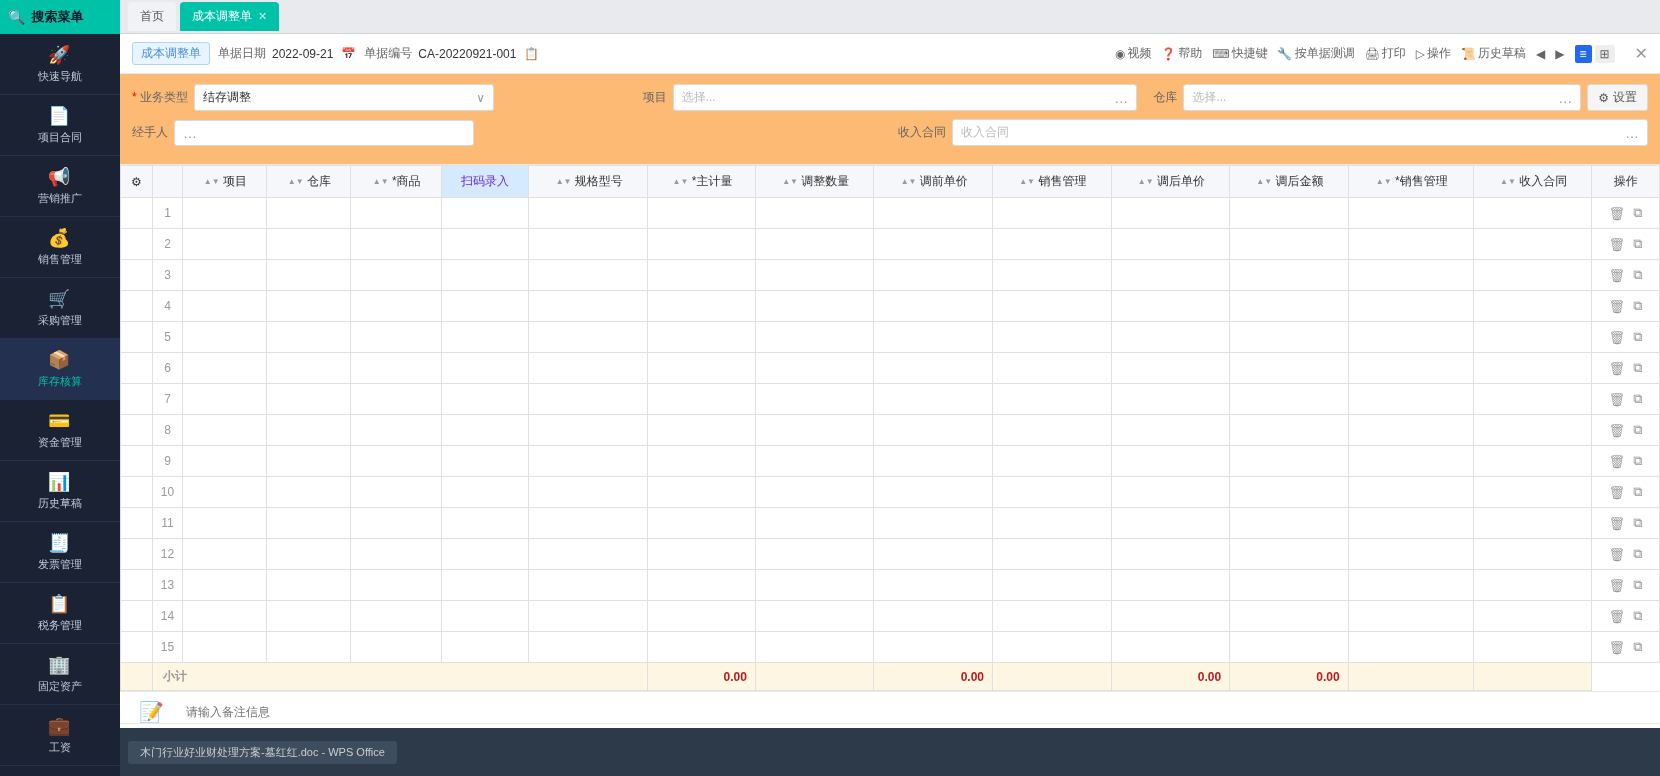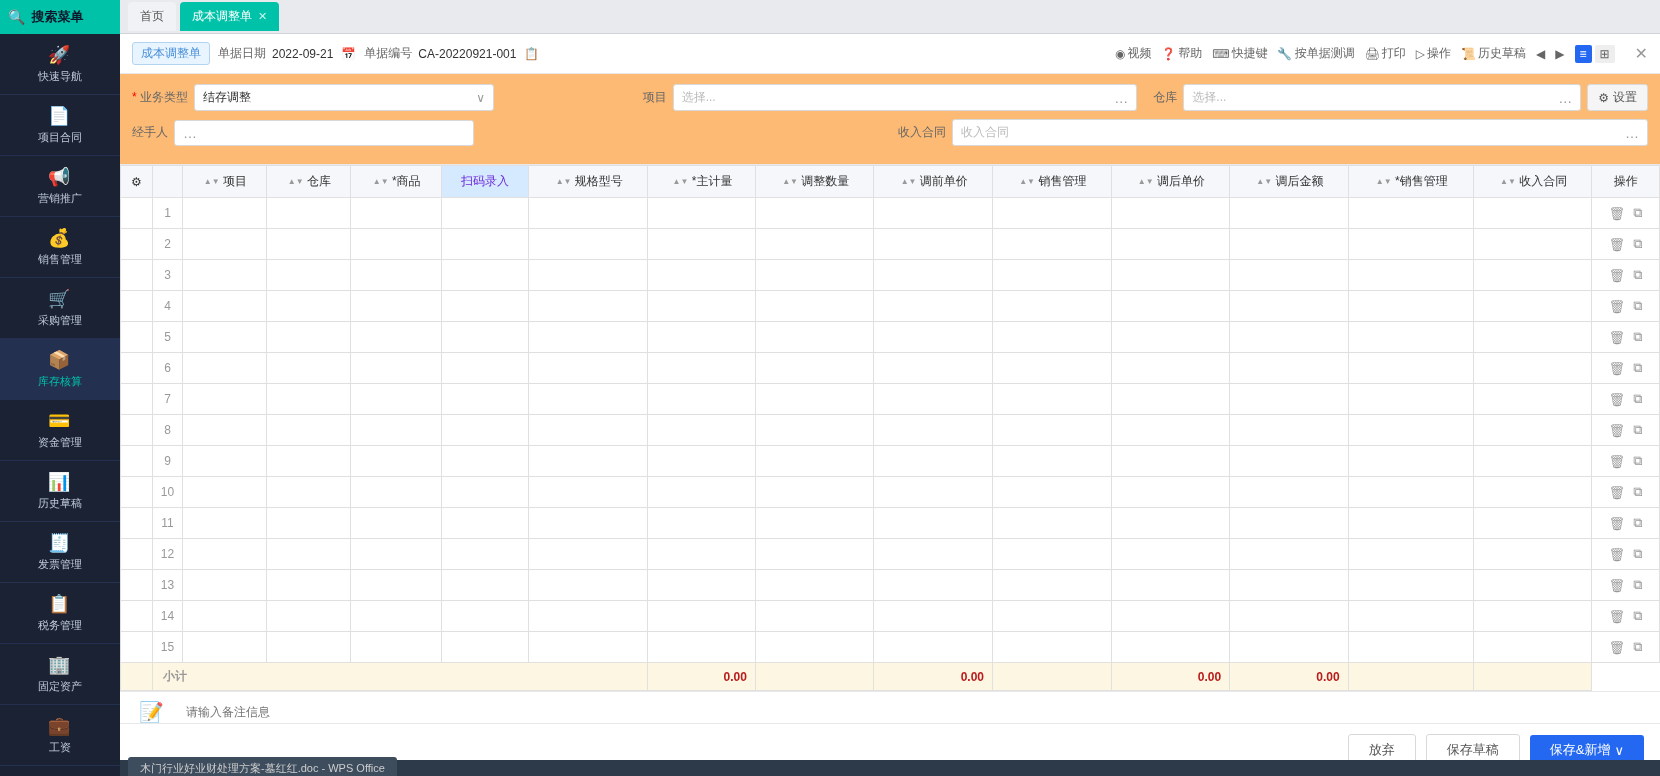--- a/index.html
+++ b/index.html
@@ -292,21 +292,21 @@
       align-items: center;
       gap: 4px;
     }
 
     
     .taskbar {
       position: fixed;
       bottom: 0;
       left: 120px;
       right: 0;
-      height: 16px;
+      height: 48px;
       background: #2d3a4a;
       display: flex;
       align-items: center;
       padding: 0 8px;
       z-index: 100;
     }
     .taskbar-item {
       background: #3d4d5e;
       color: #ccc;
       padding: 4px 12px;

